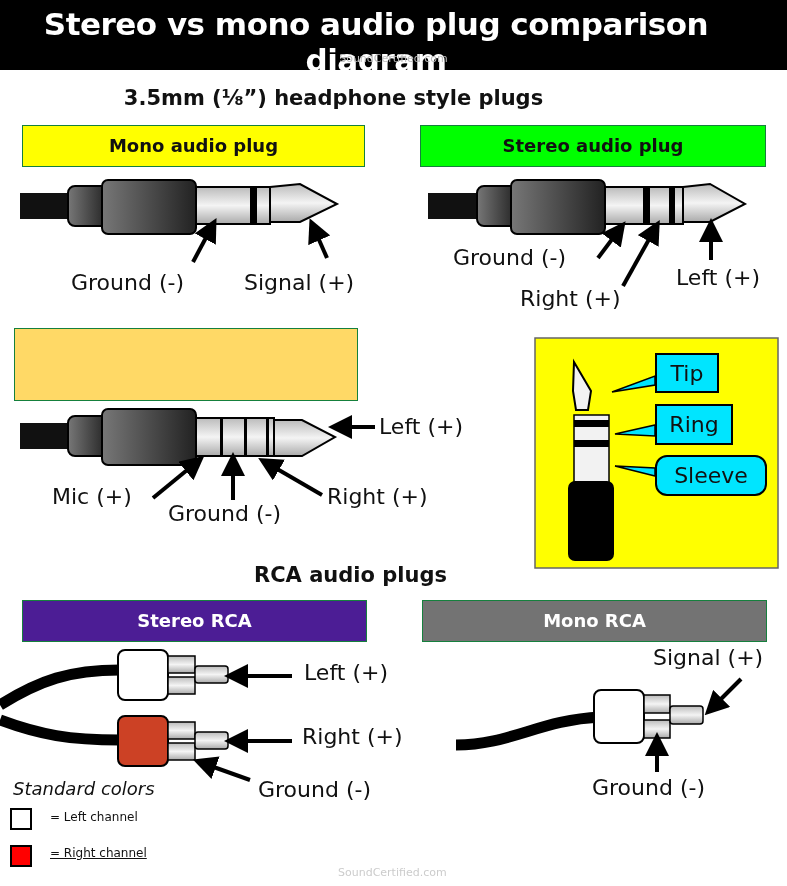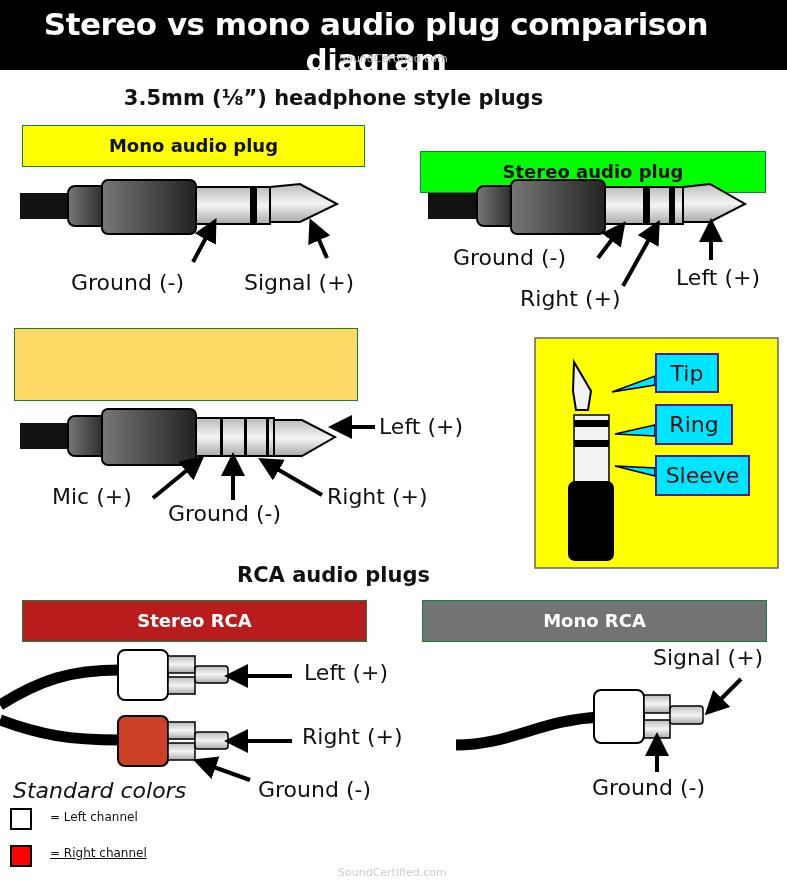--- a/index.html
+++ b/index.html
@@ -4,38 +4,38 @@
 <style>
   html,body{margin:0;padding:0;background:#fff;}
   body{width:787px;height:886px;position:relative;overflow:hidden;font-family:"DejaVu Sans","Liberation Sans",sans-serif;color:#111;}
   .abs{position:absolute;}
   .header{left:0;top:0;width:787px;height:70px;background:#000;}
   .title{left:0;top:6px;width:752px;text-align:center;color:#fff;font-weight:bold;font-size:31px;letter-spacing:-0.5px;}
   .credit{left:0;top:52px;width:787px;text-align:center;color:#bbb;font-size:11px;}
   .section-title{width:667px;left:0;text-align:center;font-weight:bold;font-size:21px;}
   .banner{border:1px solid #15803d;text-align:center;font-weight:bold;font-size:18px;box-sizing:border-box;display:flex;align-items:center;justify-content:center;line-height:1.2;}
   .lbl{font-size:22px;white-space:nowrap;}
-  .callout{background:#00e5ff;border:2px solid #4c1d95;font-size:22px;box-sizing:border-box;display:flex;align-items:center;justify-content:center;}
-  .legend-title{font-style:italic;font-size:22px;}
+  .callout{background:#00e5ff;border:2px solid #000000;font-size:22px;box-sizing:border-box;display:flex;align-items:center;justify-content:center;}
+  .legend-title{font-style:italic;font-size:18px;}
   .legend-sw{width:22px;height:22px;border:2.5px solid #000;box-sizing:border-box;}
   .legend-txt{font-size:12px;}
   .wm{color:#ccc;font-size:11px;}
   svg{position:absolute;left:0;top:0;}
 </style>
 </head>
 <body>
 
 <div class="abs header"></div>
 <div class="abs title">Stereo vs mono audio plug comparison diagram</div>
 <div class="abs credit">SoundCertified.com</div>
 
 <div class="abs section-title" style="top:86px;">3.5mm (⅛”) headphone style plugs</div>
 
 <div class="abs banner" style="left:22px;top:125px;width:343px;height:42px;background:#ffff00;">Mono audio plug</div>
-<div class="abs banner" style="left:420px;top:125px;width:346px;height:42px;background:#00ff00;margin-top:26px;">Stereo audio plug</div>
+<div class="abs banner" style="left:420px;top:125px;width:346px;height:42px;background:#00ff00;">Stereo audio plug</div>
 <div class="abs banner" style="left:14px;top:328px;width:344px;height:73px;background:#ffd966;flex-direction:column;">
 </div>
 
 <svg width="787" height="886">
   <defs>
     <linearGradient id="gDark" x1="0" y1="0" x2="0" y2="1">
       <stop offset="0" stop-color="#222"></stop>
         <stop offset="0.4" stop-color="#666"></stop>
         <stop offset="1" stop-color="#222"></stop>
     </linearGradient>
@@ -138,24 +138,24 @@
 <div class="abs lbl" style="left:520px;top:286px;">Right (+)</div>
 <div class="abs lbl" style="left:676px;top:265px;">Left (+)</div>
 
 <div class="abs lbl" style="left:379px;top:414px;">Left (+)</div>
 <div class="abs lbl" style="left:52px;top:484px;">Mic (+)</div>
 <div class="abs lbl" style="left:168px;top:501px;">Ground (-)</div>
 <div class="abs lbl" style="left:327px;top:484px;">Right (+)</div>
 
 <div class="abs callout" style="left:655px;top:353px;width:64px;height:40px;">Tip</div>
 <div class="abs callout" style="left:655px;top:404px;width:78px;height:41px;">Ring</div>
-<div class="abs callout" style="left:655px;top:455px;width:95px;height:41px;">Sleeve</div>
+<div class="abs callout" style="left:655px;top:455px;width:112px;height:41px;border-radius:12px;">Sleeve</div>
 
-<div class="abs section-title" style="top:563px;">RCA audio plugs</div>
-<div class="abs banner" style="left:22px;top:600px;width:345px;height:42px;background:#b91c1c;color:#fff;">Stereo RCA</div>
+<div class="abs section-title" style="top:563px;margin-left:17px;">RCA audio plugs</div>
+<div class="abs banner" style="left:22px;top:600px;width:345px;height:42px;background:#4c1d95;color:#fff;">Stereo RCA</div>
 <div class="abs banner" style="left:422px;top:600px;width:345px;height:42px;background:#737373;color:#fff;">Mono RCA</div>
 
 <div class="abs lbl" style="left:304px;top:660px;">Left (+)</div>
 <div class="abs lbl" style="left:302px;top:724px;">Right (+)</div>
 <div class="abs lbl" style="left:258px;top:777px;">Ground (-)</div>
 
 <div class="abs lbl" style="left:653px;top:645px;">Signal (+)</div>
 <div class="abs lbl" style="left:592px;top:775px;">Ground (-)</div>
 
 <div class="abs legend-title" style="left:13px;top:778px;">Standard colors</div>

